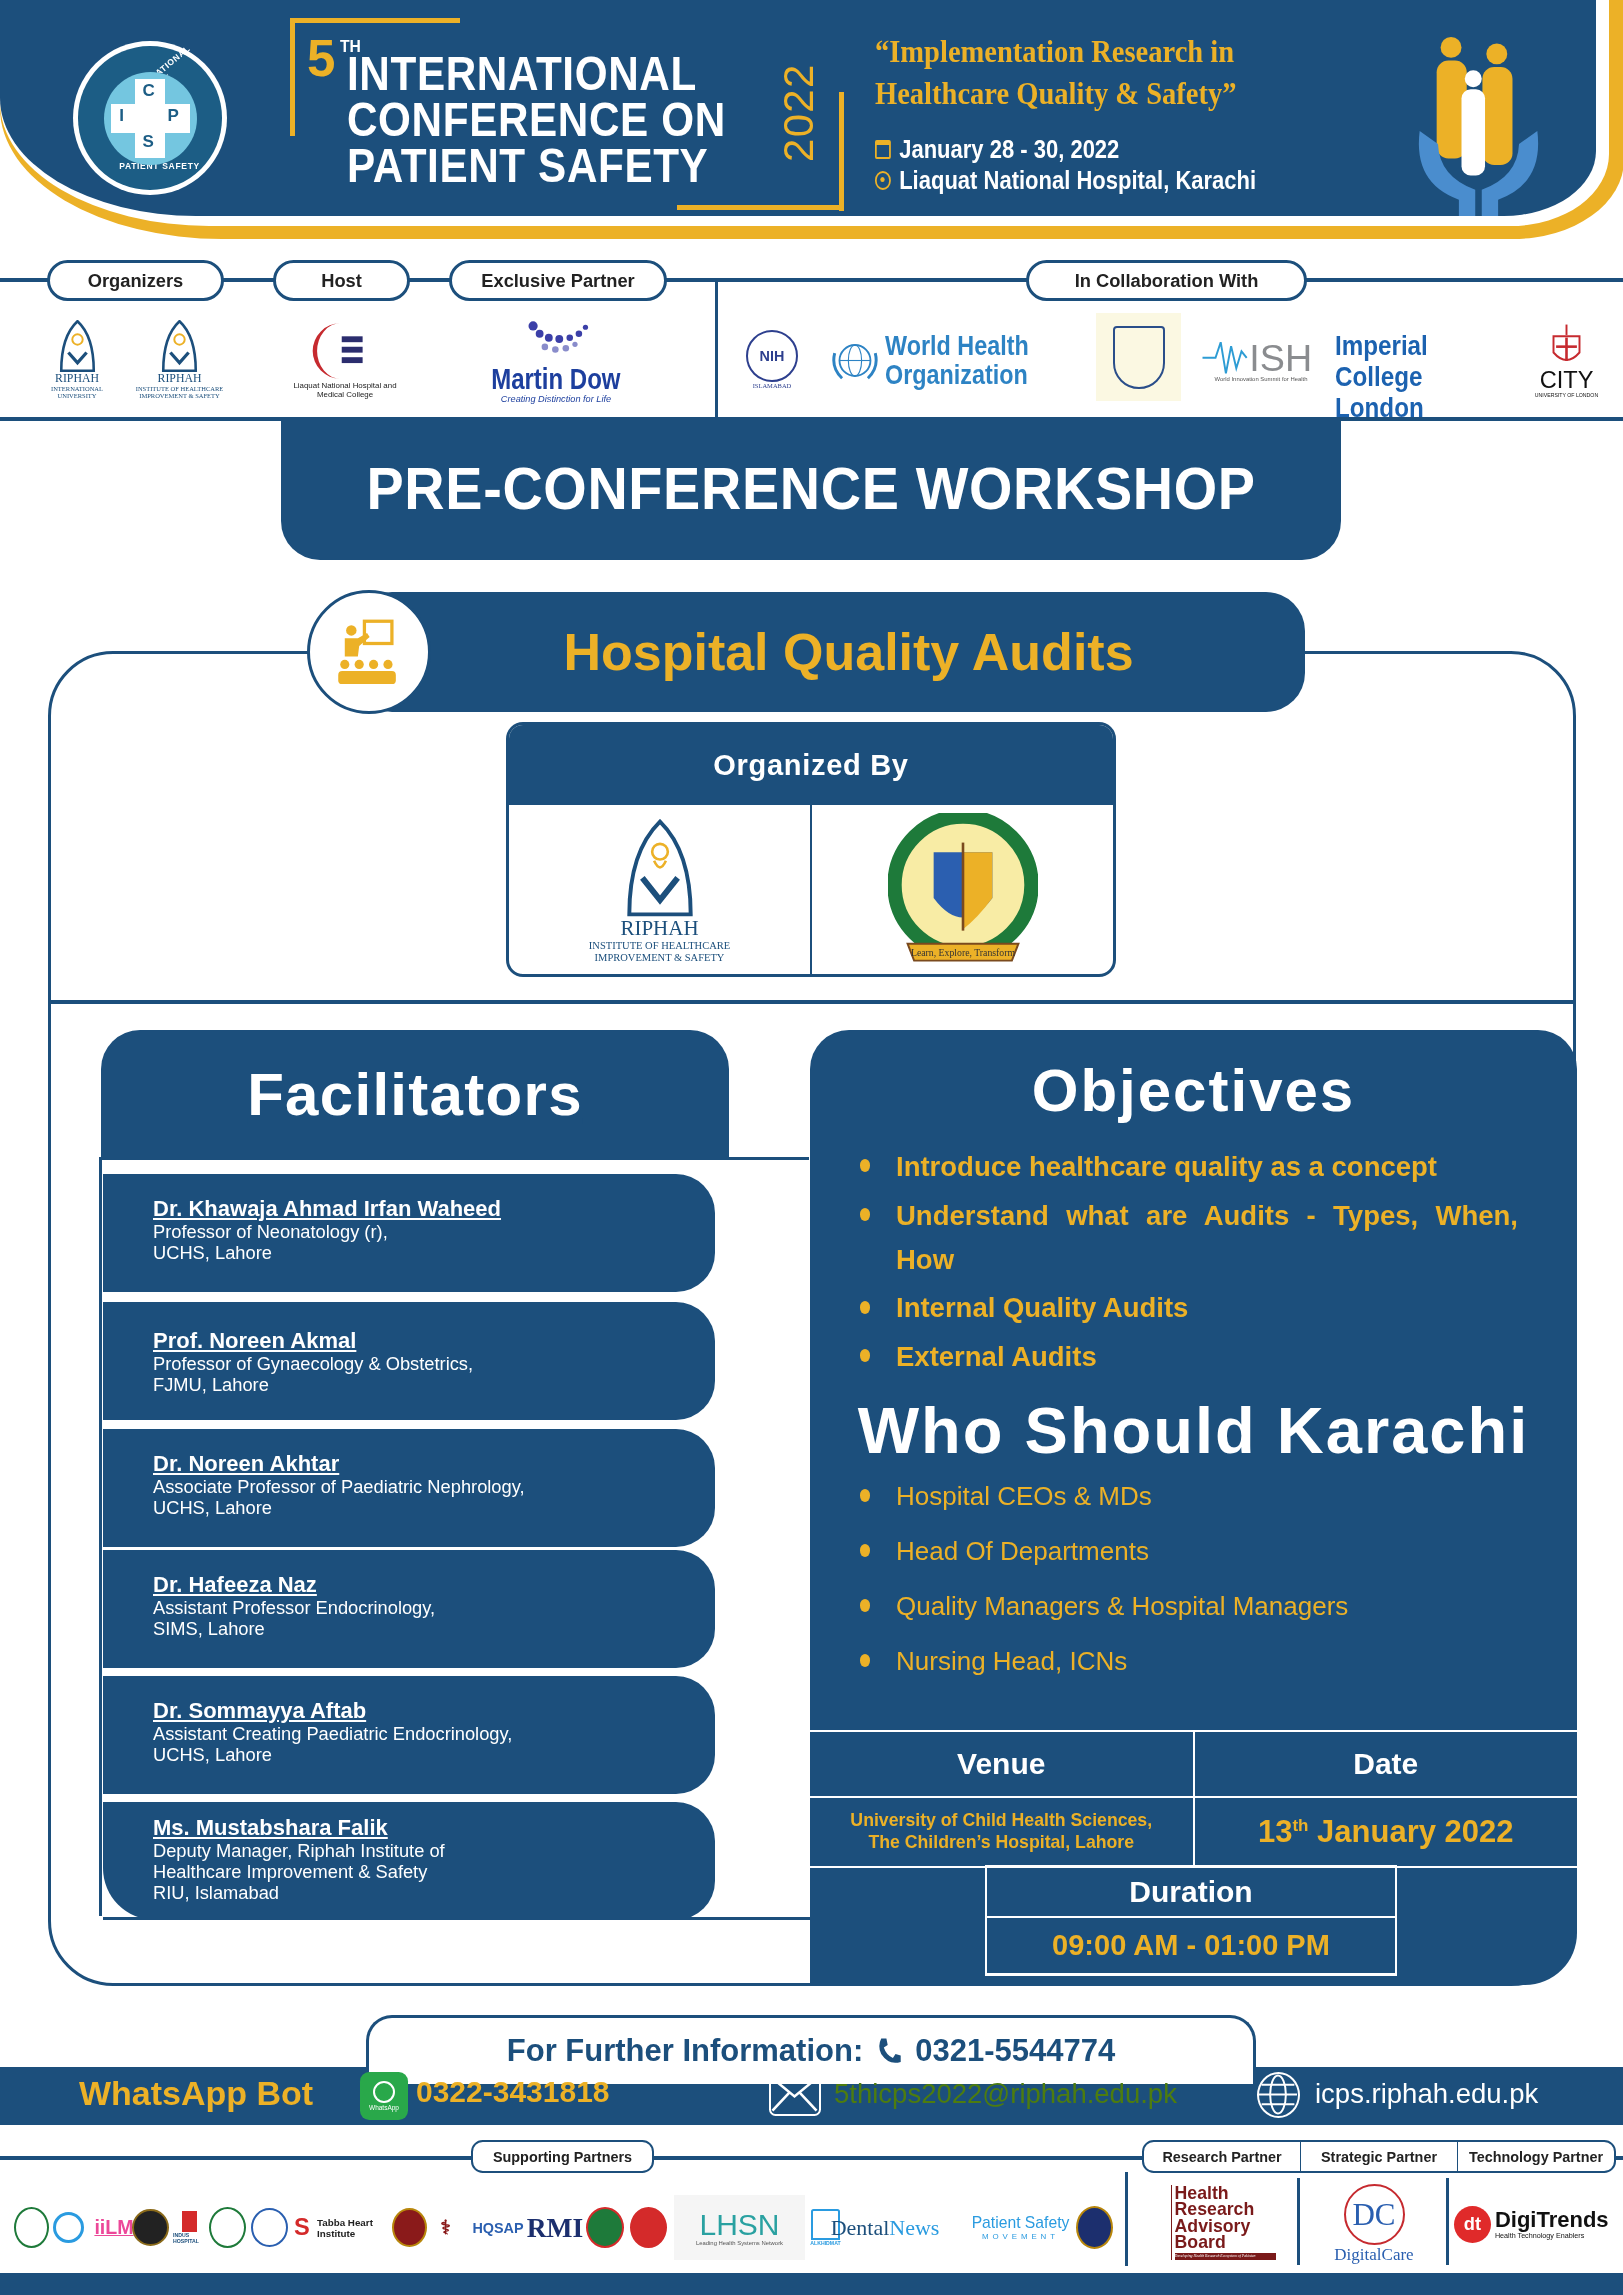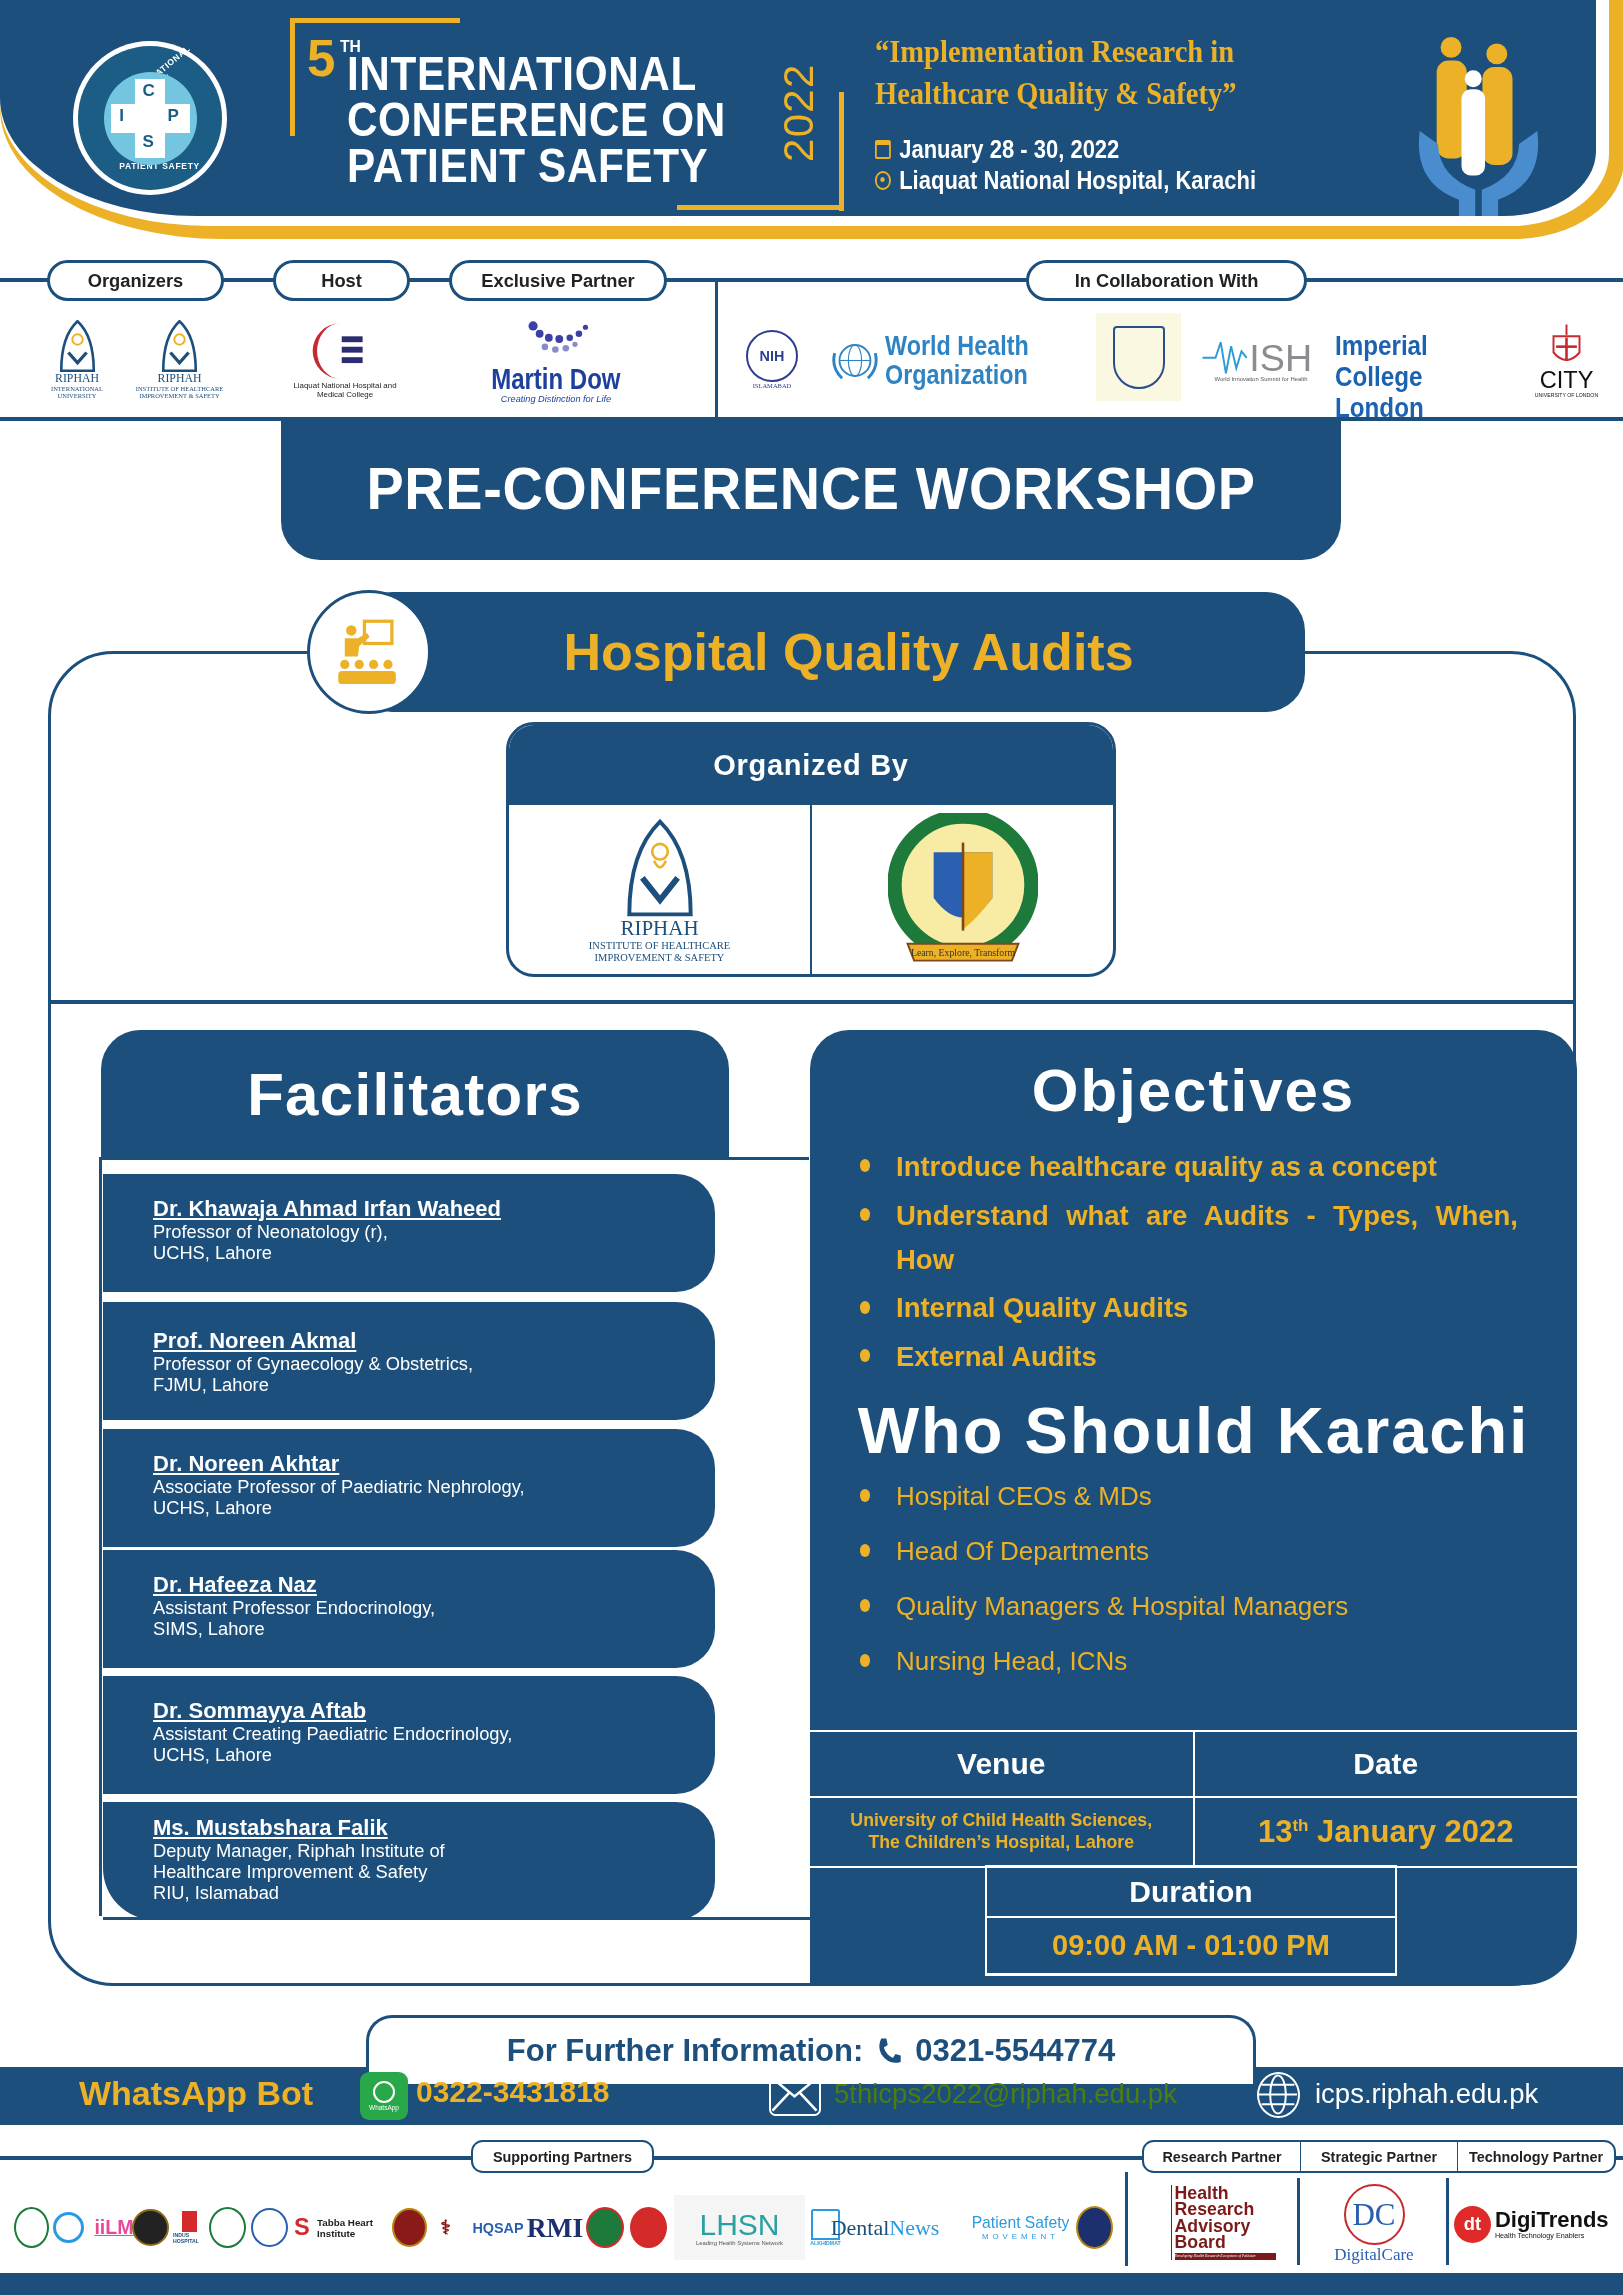--- a/index.html
+++ b/index.html
@@ -47,21 +47,21 @@
   
   #pcw-banner { left: 281px; top: 417px; width: 1060px; height: 143px; background: #1c4f7c; border-radius: 0 0 39px 39px; display:flex; align-items:center; justify-content:center; }
   #pcw-title { color: #fff; font: bold 60px "Liberation Sans", sans-serif; letter-spacing: 0.7px; transform: scaleX(0.93); }
 
   
   #main-frame { left: 48px; top: 651px; width: 1528px; height: 1335px; border: 3.3px solid #1c4f7c; border-radius: 65px; background: #fff; }
   #hqa-banner { left: 353px; top: 592px; width: 952px; height: 120px; background: #1c4f7c; border-radius: 39px; display:flex; align-items:center; justify-content:center; padding-left: 39px; }
   #hqa-title { color: #ecb127; font: bold 52px "Liberation Sans", sans-serif; }
   #hqa-icon-circle { left: 307px; top: 590px; width: 124px; height: 124px; border-radius: 50%; background: #fff; border: 3.9px solid #1c4f7c; display:flex; align-items:center; justify-content:center; }
 
-  #org-box { left: 506px; top: 722px; width: 610px; height: 255px; border: 3.3px solid #1c4f7c; border-radius: 28px; overflow:hidden; background:#fff; }
+  #org-box { left: 506px; top: 722px; width: 610px; height: 255px; border: 3.3px solid #1c4f7c; border-radius: 17px; overflow:hidden; background:#fff; }
   #org-head { height: 80px; background: #1c4f7c; display:flex; align-items:center; justify-content:center; color:#fff; font: bold 29px "Liberation Sans", sans-serif; letter-spacing: 0.7px; }
   #org-cells { display:flex; height: 172px; }
   #org-cells .cell { flex:1; display:flex; align-items:center; justify-content:center; }
   #org-cells .cell + .cell { border-left: 2.6px solid #1c4f7c; }
 
   #divider { left: 48px; top: 1000px; width: 1528px; height: 3.9px; background: #1c4f7c; }
 
   
   #fac-head { left: 101px; top: 1030px; width: 628px; height: 128px; background: #1c4f7c; border-radius: 39px 39px 0 0; display:flex; align-items:center; justify-content:center;text-decoration:underline; }
   #fac-title { color:#fff; font: bold 60px "Liberation Sans", sans-serif; letter-spacing: 1.3px; }

